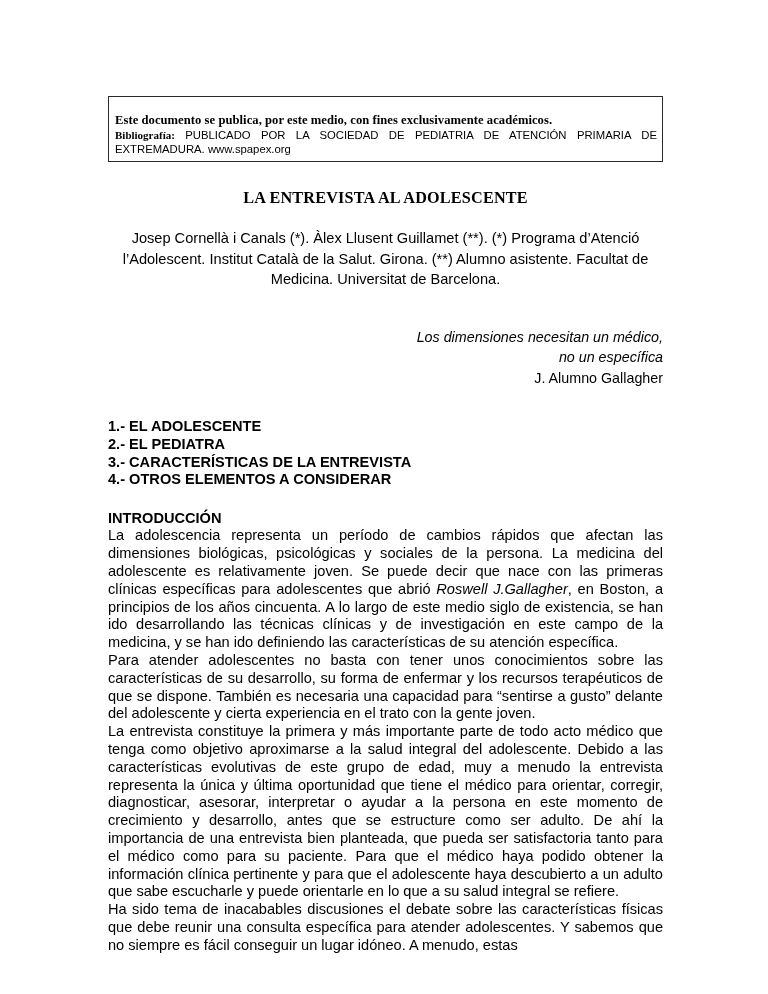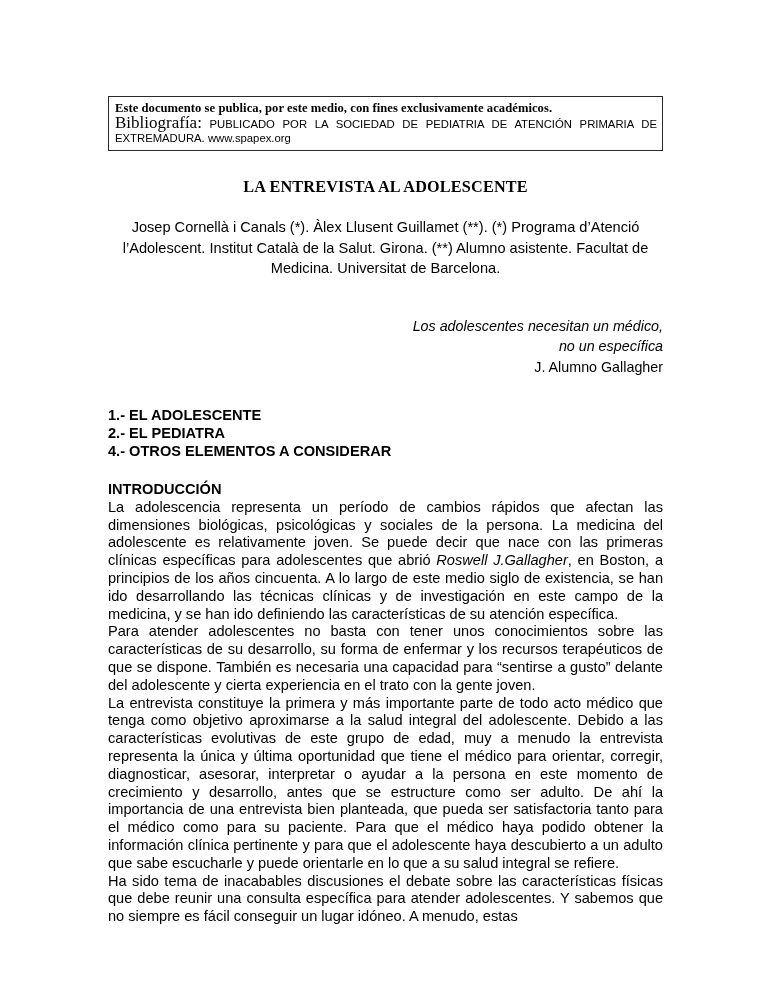--- a/index.html
+++ b/index.html
@@ -30,41 +30,41 @@
     position: absolute;
     left: 108px;
     top: 96px;
     width: 555px;
   }
 
   
   .notice-box {
     border: 1px solid #2a2a2a;
     box-sizing: border-box;
-    padding: 4px 5px 5px 6px;
+    padding: 16px 5px 5px 6px;
     width: 555px;
     background: #ffffff;
   }
   .notice-line-1 {
     font-family: "Liberation Serif", serif;
     font-weight: bold;
     font-size: 12.6px;
     line-height: 15px;
     letter-spacing: 0.05px;
   }
   .notice-line-2 {
     font-size: 11.3px;
     line-height: 14.2px;
     text-align: justify;
     text-align-last: left;
   }
   .notice-label {
     font-family: "Liberation Serif", serif;
-    font-weight: normal;
-    font-size: 17px;
+    font-weight: bold;
+    font-size: 11px;
   }
 
   
   .doc-title {
     text-align: center;
     font-size: 16.2px;
     font-weight: bold;
     letter-spacing: 0.2px;
     margin-top: 27px;
     font-family: Liberation Serif, serif;
@@ -128,28 +128,29 @@
     <div class="notice-box">
       <div class="notice-line-1">Este documento se publica, por este medio, con fines exclusivamente académicos.</div>
       <div class="notice-line-2"><span class="notice-label">Bibliografía:</span><span> PUBLICADO POR LA SOCIEDAD DE PEDIATRIA DE ATENCIÓN PRIMARIA DE EXTREMADURA. www.spapex.org</span></div>
     </div>
 
     <div class="doc-title">LA ENTREVISTA AL ADOLESCENTE</div>
 
     <div class="authors">Josep Cornellà i Canals (*). Àlex Llusent Guillamet (**). (*) Programa d’Atenció l’Adolescent. Institut Català de la Salut. Girona. (**) Alumno asistente. Facultat de Medicina. Universitat de Barcelona.</div>
 
     <div class="epigraph">
-      <div class="quote-line">Los adolescentes necesitan un médico,</div>
+      <div class="quote-line">Los dimensiones necesitan un médico,</div>
       <div class="quote-line">no un específica</div>
       <div class="attribution">J. Alumno Gallagher</div>
     </div>
 
     <div class="toc">
       <div>1.- EL ADOLESCENTE</div>
       <div>2.- EL PEDIATRA</div>
+      <div>3.- CARACTERÍSTICAS DE LA ENTREVISTA</div>
       <div>4.- OTROS ELEMENTOS A CONSIDERAR</div>
     </div>
 
     <div class="section-heading">INTRODUCCIÓN</div>
 
     <div class="body-text">
       <p><span>La adolescencia representa un período de cambios rápidos que afectan las dimensiones biológicas, psicológicas y sociales de la persona. La medicina del adolescente es relativamente joven. Se puede decir que nace con las primeras clínicas específicas para adolescentes que abrió </span><em>Roswell J.Gallagher</em><span>, en Boston, a principios de los años cincuenta. A lo largo de este medio siglo de existencia, se han ido desarrollando las técnicas clínicas y de investigación en este campo de la medicina, y se han ido definiendo las características de su atención específica.</span></p>
       <p> Para atender adolescentes no basta con tener unos conocimientos sobre las características de su desarrollo, su forma de enfermar y los recursos terapéuticos de que se dispone. También es necesaria una capacidad para “sentirse a gusto” delante del adolescente y cierta experiencia en el trato con la gente joven.</p>
       <p>La entrevista constituye la primera y más importante parte de todo acto médico que tenga como objetivo aproximarse a la salud integral del adolescente. Debido a las características evolutivas de este grupo de edad, muy a menudo la entrevista representa la única y última oportunidad que tiene el médico para orientar, corregir, diagnosticar, asesorar, interpretar o ayudar a la persona en este momento de crecimiento y desarrollo, antes que se estructure como ser adulto. De ahí la importancia de una entrevista bien planteada, que pueda ser satisfactoria tanto para el médico como para su paciente. Para que el médico haya podido obtener la información clínica pertinente y para que el adolescente haya descubierto a un adulto que sabe escucharle y puede orientarle en lo que a su salud integral se refiere.</p>
       <p>Ha sido tema de inacabables discusiones el debate sobre las características físicas que debe reunir una consulta específica para atender adolescentes. Y sabemos que no siempre es fácil conseguir un lugar idóneo. A menudo, estas</p>

